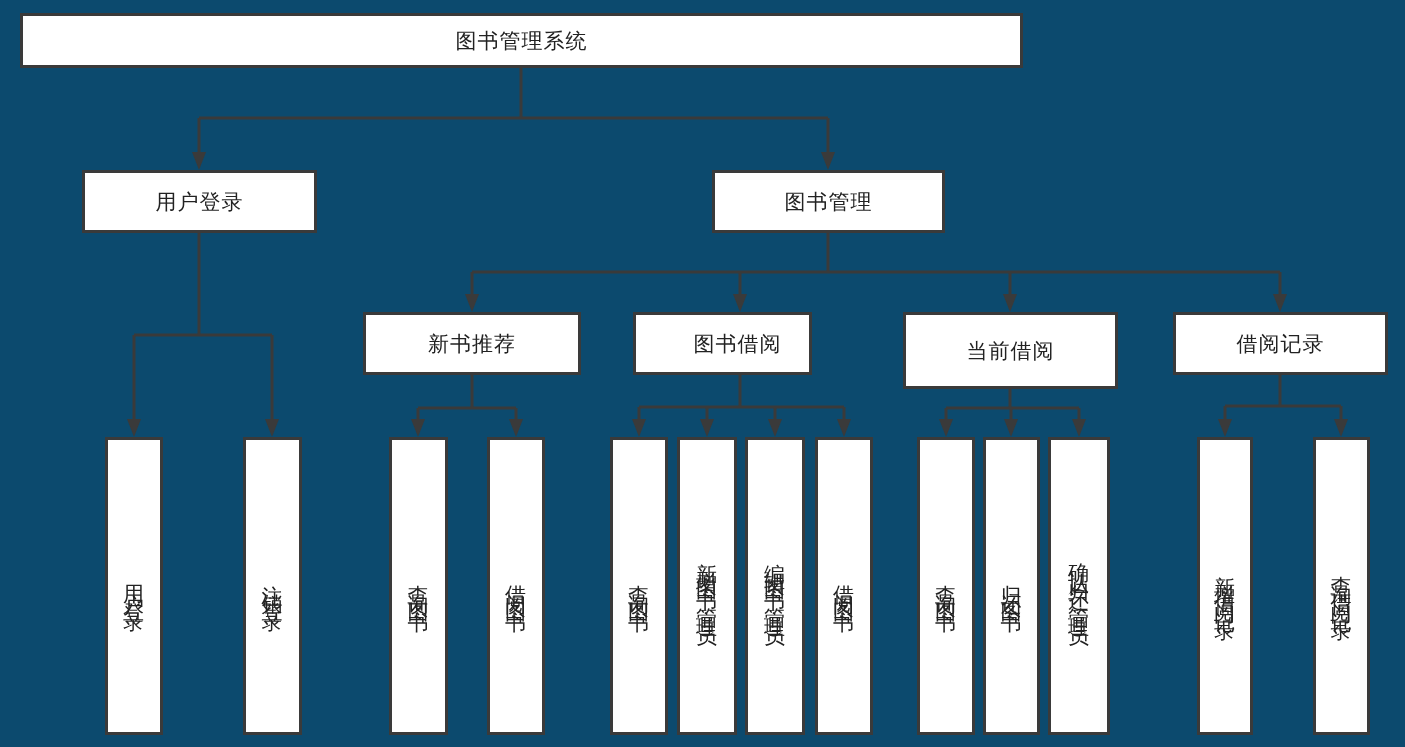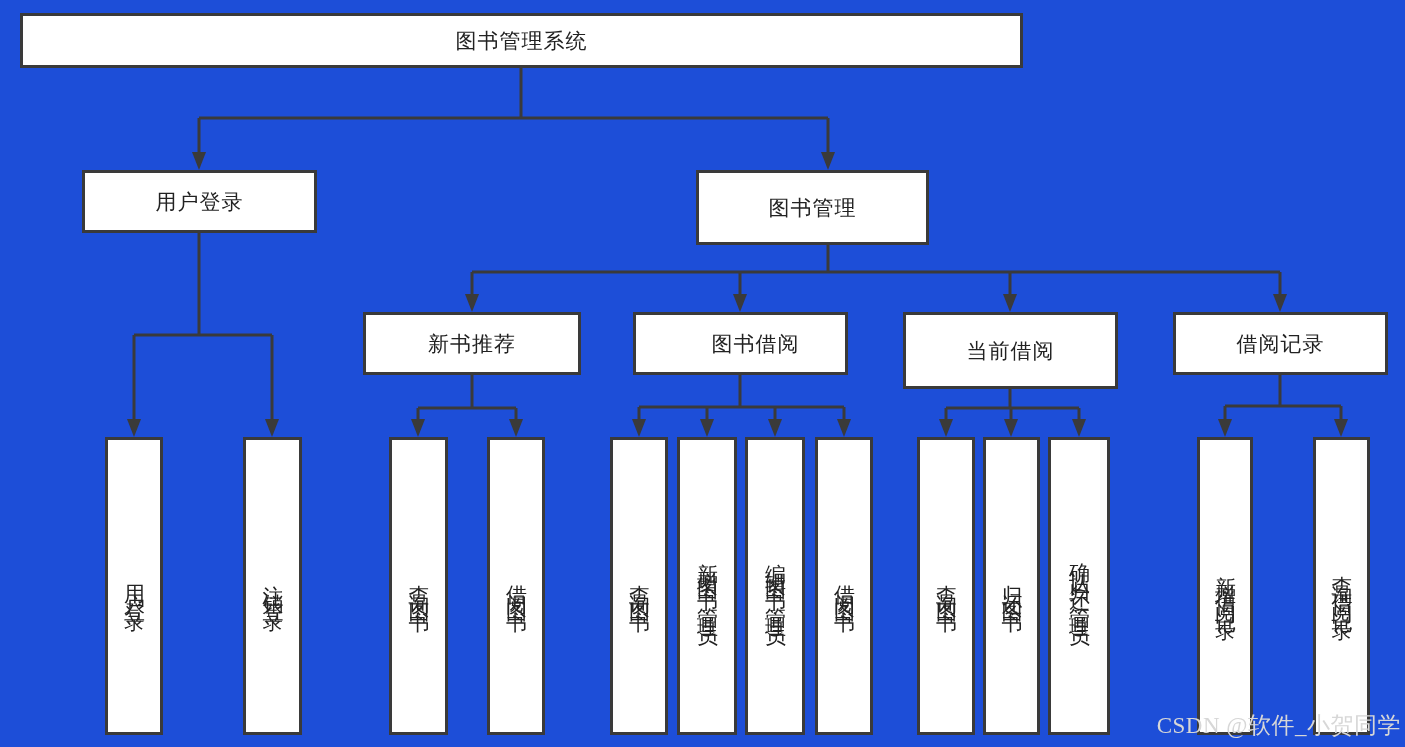--- a/index.html
+++ b/index.html
@@ -1,22 +1,22 @@
 <!DOCTYPE html>
 <html><head>
 <meta charset="utf-8">
 <title>图书管理系统</title>
 <style>
   html, body { margin: 0; padding: 0; background: #ffffff; }
   .canvas {
     position: relative;
     width: 1405px;
     height: 747px;
-    background: #1d4ed8;
-    font-family: Liberation Serif, serif;
+    background: #0c4a6e;
+    font-family: Liberation Sans, sans-serif;
     overflow: hidden;
   }
   .wires { position: absolute; left: 0; top: 0; width: 1405px; height: 747px; }
   .wires path { stroke: #3a3a3a; stroke-width: 3; fill: none; }
   .wires polygon { fill: #3a3a3a; stroke: none; }
   .box {
     position: absolute;
     box-sizing: border-box;
     border: 3px solid #3a3a3a;
     background: #ffffff;
@@ -97,28 +97,28 @@
     </g>
   </svg>
 
   <div class="box h" style="left:20px; top:13px; width:1003px; height:55px;">
     <span>图书管理系统</span>
   </div>
 
   <div class="box h" style="left:82px; top:170px; width:235px; height:63px;">
     <span>用户登录</span>
   </div>
-  <div class="box h" style="left:696px; top:170px; width:233px; height:75px;text-align:center;">
+  <div class="box h" style="left:712px; top:170px; width:233px; height:63px;text-align:center;">
     <span>图书管理</span>
   </div>
 
   <div class="box h" style="left:363px; top:312px; width:218px; height:63px;text-align:right;">
     <span>新书推荐</span>
   </div>
-  <div class="box h" style="left:633px; top:312px; width:215px; height:63px;padding-left:30px;">
+  <div class="box h" style="left:633px; top:312px; width:179px; height:63px;padding-left:30px;">
     <span>图书借阅</span>
   </div>
   <div class="box h" style="left:903px; top:312px; width:215px; height:77px;">
     <span>当前借阅</span>
   </div>
   <div class="box h" style="left:1173px; top:312px; width:215px; height:63px;align-items:center;">
     <span>借阅记录</span>
   </div>
 
   <div class="box v" style="left:105px; top:437px; width:58px; height:298px;">
@@ -158,15 +158,14 @@
     <span class="vtext">确认归还（管理员）</span>
   </div>
 
   <div class="box v" style="left:1197px; top:437px; width:56px; height:298px;">
     <span class="vtext">新增借阅记录</span>
   </div>
   <div class="box v" style="left:1313px; top:437px; width:57px; height:298px;">
     <span class="vtext">查询借阅记录</span>
   </div>
 
-  <div class="watermark">CSDN @软件_小贺同学</div>
 
 </div>
 
 </body></html>

